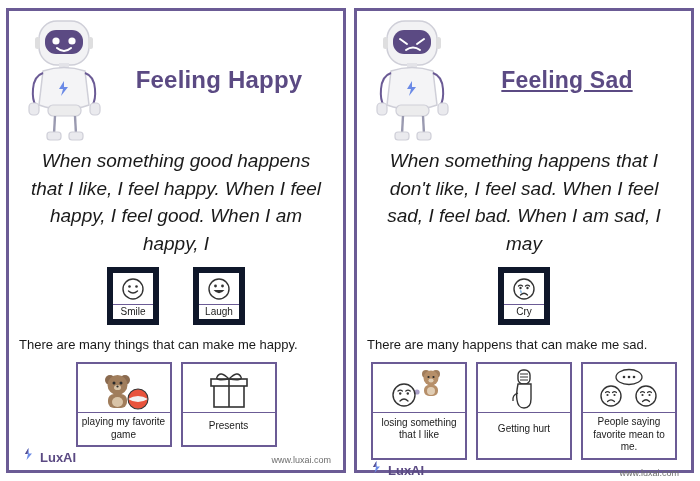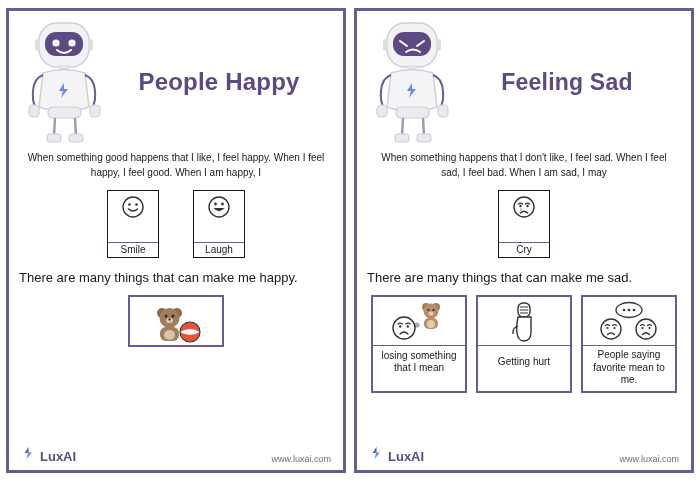--- a/index.html
+++ b/index.html
@@ -48,48 +48,48 @@
   .robot svg { display:block; }
   .card-title {
     flex: 1 1 auto;
     text-align: center;
     font-size: 24px;
     font-weight: bold;
     color: #5b4a83;
     letter-spacing: .2px;
     padding-right: 6px;
   }
-  .card.sad .card-title { font-size: 23px; }
+  .card.sad .card-title { font-size: 23px; text-decoration: underline; }
   
   .intro {
     text-align: center;
-    font-size: 10px;
+    font-size: 19px;
     line-height: 1.45;
     color: #1a1a1a;
     margin-top: 4px;
     padding: 0 6px;
+    font-style: italic;
   }
   
   .feel-row {
     display: flex;
     justify-content: center;
     gap: 34px;
     margin-top: 10px;
   }
   .card.sad .feel-row { gap: 0; }
   .feel-box {
-    border: 1px solid #0f172a;
+    border: 6px solid #0f172a;
     width: 52px;
     box-sizing: border-box;
     display: flex;
     flex-direction: column;
     align-items: center;
     padding: 3px 0 0 0;
     background: #fff;
-    gap: 20px;
   }
   .feel-box .glyph {
     height: 26px;
     display: flex;
     align-items: center;
     justify-content: center;
   }
   .feel-box .cap {
     font-size: 10px;
     color: #1a1a1a;
@@ -200,21 +200,21 @@
           <rect x="71" y="86" width="10" height="12" rx="4" fill="#eaeaee" stroke="#cfcfd8" stroke-width="1.2"></rect>
 
           <rect x="29" y="88" width="33" height="11" rx="5" fill="#ececed" stroke="#cfcfd8" stroke-width="1.2"></rect>
 
           <path d="M36 99 l-1 18" stroke="#9a9ab0" stroke-width="2.4" fill="none"></path>
           <path d="M56 99 l1 18" stroke="#9a9ab0" stroke-width="2.4" fill="none"></path>
           <rect x="28" y="115" width="14" height="8" rx="3" fill="#eaeaee" stroke="#cfcfd8" stroke-width="1.2"></rect>
           <rect x="50" y="115" width="14" height="8" rx="3" fill="#eaeaee" stroke="#cfcfd8" stroke-width="1.2"></rect>
         </svg>
       </div>
-      <div class="card-title">People Happy</div>
+      <div class="card-title">Feeling Happy</div>
     </div>
 
     <div class="intro">When something good happens that I like, I feel happy. When I feel happy, I feel good. When I am happy, I</div>
 
     <div class="feel-row">
       <div class="feel-box">
         <div class="glyph">
           <svg width="24" height="24" viewBox="0 0 24 24">
             <circle cx="12" cy="12" r="10" fill="#ffffff" stroke="#333" stroke-width="1.4"></circle>
             <circle cx="8.5" cy="9.5" r="1.3" fill="#333"></circle>
@@ -250,20 +250,33 @@
             <circle cx="24" cy="14" r="1.5" fill="#2b2b2b"></circle>
             <ellipse cx="20.5" cy="18.5" rx="3.5" ry="2.6" fill="#d9c4a8"></ellipse>
             <circle cx="20.5" cy="17.5" r="1.1" fill="#2b2b2b"></circle>
             <rect x="11" y="25" width="19" height="14" rx="6" fill="#a07d5c"></rect>
             <ellipse cx="20.5" cy="33" rx="5.5" ry="5" fill="#d9c4a8"></ellipse>
             <circle cx="41" cy="30" r="10" fill="#e8533c"></circle>
             <path d="M31 30 q10 -6 20 0 q-10 6 -20 0" fill="#f2f2f2"></path>
             <circle cx="41" cy="30" r="10" fill="none" stroke="#333" stroke-width="1.1"></circle>
           </svg>
         </div>
+        <div class="cap">playing my favorite game</div>
+      </div>
+      <div class="thing">
+        <div class="art">
+          <svg width="46" height="42" viewBox="0 0 46 42">
+            <rect x="8" y="16" width="30" height="22" fill="#ffffff" stroke="#333" stroke-width="1.6"></rect>
+            <rect x="5" y="10" width="36" height="7" fill="#ffffff" stroke="#333" stroke-width="1.6"></rect>
+            <line x1="23" y1="10" x2="23" y2="38" stroke="#333" stroke-width="1.6"></line>
+            <path d="M23 10 q-9 -9 -12 -2 q-2 4 12 2" stroke="#333" stroke-width="1.5" fill="none"></path>
+            <path d="M23 10 q9 -9 12 -2 q2 4 -12 2" stroke="#333" stroke-width="1.5" fill="none"></path>
+          </svg>
+        </div>
+        <div class="cap">Presents</div>
       </div>
     </div>
 
     <div class="card-footer">
       <div class="brand">
         <span class="mark">
           <svg width="15" height="15" viewBox="0 0 15 15">
             <path d="M7.5 1 L4 7 H7 L5.5 13 L11 6.5 H7.8 Z" fill="#6b8ae6"></path>
             <path d="M7.5 1 L4 7 H6.2 Z" fill="#5b4a83"></path>
           </svg>
@@ -315,21 +328,21 @@
             <circle cx="8.5" cy="11" r="1.2" fill="#333"></circle>
             <circle cx="15.5" cy="11" r="1.2" fill="#333"></circle>
             <path d="M8.5 18 q3.5 -3.5 7 0" stroke="#333" stroke-width="1.3" fill="none" stroke-linecap="round"></path>
             <path d="M8.5 12.5 q-1 3 0.6 4 q1.6 -1.4 -0.6 -4" fill="#6fa8dc"></path>
           </svg>
         </div>
         <div class="cap">Cry</div>
       </div>
     </div>
 
-    <div class="midline">There are many things that can make me sad.</div>
+    <div class="midline">There are many happens that can make me sad.</div>
 
     <div class="things">
       <div class="thing">
         <div class="art">
           <svg width="58" height="44" viewBox="0 0 58 44">
 
             <circle cx="36" cy="6" r="4" fill="#a07d5c"></circle>
             <circle cx="46" cy="6" r="4" fill="#a07d5c"></circle>
             <circle cx="41" cy="10" r="7.5" fill="#b68f69"></circle>
             <circle cx="38.5" cy="9" r="1.1" fill="#2b2b2b"></circle>
@@ -341,21 +354,21 @@
             <circle cx="23" cy="28" r="1.7" fill="#9b8fbf" opacity=".85"></circle>
 
             <circle cx="14" cy="27" r="11" fill="#ffffff" stroke="#333" stroke-width="1.4"></circle>
             <path d="M8 23 q2.2 -1.8 4.4 0" stroke="#333" stroke-width="1.2" fill="none" stroke-linecap="round"></path>
             <path d="M15.8 23 q2.2 -1.8 4.4 0" stroke="#333" stroke-width="1.2" fill="none" stroke-linecap="round"></path>
             <circle cx="10.2" cy="25.5" r="1.2" fill="#333"></circle>
             <circle cx="17.8" cy="25.5" r="1.2" fill="#333"></circle>
             <path d="M10 33 q4 -4 8 0" stroke="#333" stroke-width="1.3" fill="none" stroke-linecap="round"></path>
           </svg>
         </div>
-        <div class="cap">losing something that I mean</div>
+        <div class="cap">losing something that I like</div>
       </div>
       <div class="thing">
         <div class="art">
           <svg width="40" height="44" viewBox="0 0 40 44">
             <rect x="14" y="2" width="12" height="14" rx="5" fill="#ffffff" stroke="#333" stroke-width="1.4"></rect>
             <line x1="16" y1="6" x2="24" y2="6" stroke="#333" stroke-width="1"></line>
             <line x1="16" y1="9" x2="24" y2="9" stroke="#333" stroke-width="1"></line>
             <line x1="16" y1="12" x2="24" y2="12" stroke="#333" stroke-width="1"></line>
             <path d="M14 16 q-2 10 -1 16 q1 8 7 8 q7 0 7 -9 l0 -15 z" fill="#ffffff" stroke="#333" stroke-width="1.4"></path>
             <path d="M14 25 q-6 2 -5 8" stroke="#333" stroke-width="1.3" fill="none"></path>

